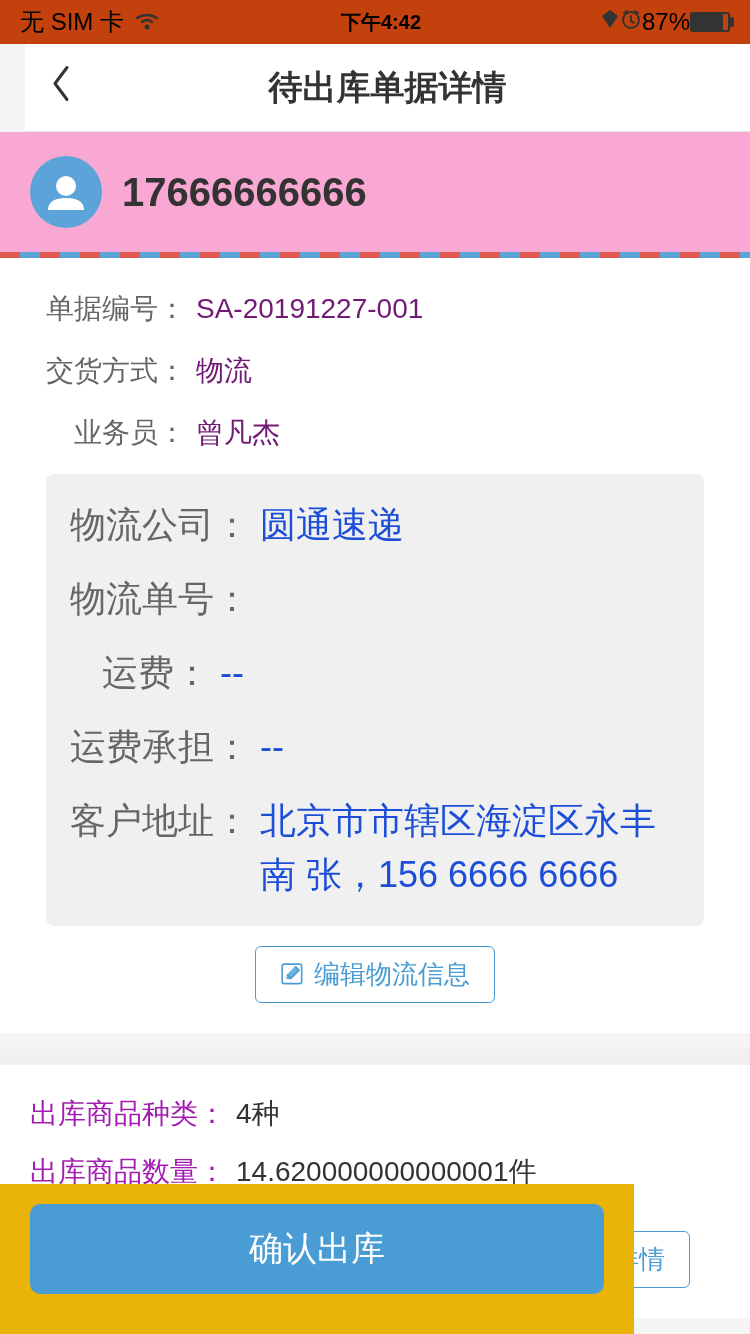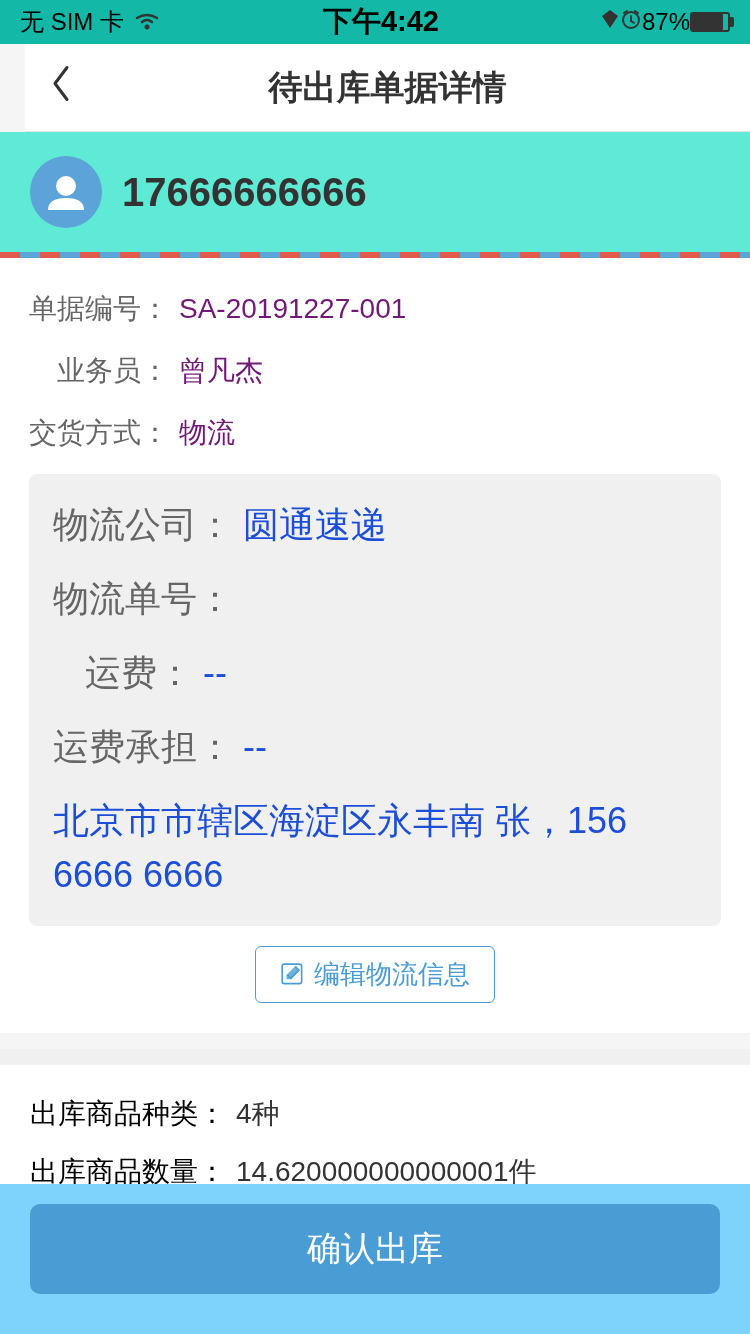--- a/index.html
+++ b/index.html
@@ -8,36 +8,36 @@
       font-family: -apple-system, "PingFang SC", "Helvetica Neue", Arial, sans-serif;
       background: #f5f5f5;
       width: 750px;
       min-height: 1334px;
       position: relative;
       font-size: 28px;
     }
 
     
     .status-bar {
-      background: #14b8a6;
+      background: #c2410c;
       height: 44px;
       display: flex;
       align-items: center;
       justify-content: space-between;
       padding: 0 20px;
       font-size: 24px;
       font-weight: 500;
     }
     .status-bar-left {
       display: flex;
       align-items: center;
       gap: 8px;
     }
     .status-bar-center {
-      font-size: 29px;
+      font-size: 20px;
       font-weight: 600;
     }
     .status-bar-right {
       display: flex;
       align-items: center;
       gap: 0;
       font-size: 24px;
     }
     .battery-icon {
       width: 40px;
@@ -87,21 +87,21 @@
       cursor: pointer;
     }
     .nav-title {
       font-size: 34px;
       font-weight: 600;
       color: #333;
     }
 
     
     .customer-header {
-      background: #5eead4;
+      background: #f9a8d4;
       padding: 24px 30px;
       display: flex;
       align-items: center;
       gap: 20px;
       border-bottom: none;
     }
     .avatar {
       width: 72px;
       height: 72px;
       border-radius: 50%;
@@ -129,21 +129,21 @@
         90deg,
         #e05a4e 0px, #e05a4e 20px,
         #5ba3d9 20px, #5ba3d9 40px
       );
       margin: 0;
     }
 
     
     .info-section {
       background: #fff;
-      padding: 30px 29px;
+      padding: 30px 46px;
       margin-bottom: 16px;
     }
     .info-row {
       display: flex;
       align-items: flex-start;
       margin-bottom: 20px;
       font-size: 28px;
       line-height: 1.5;
     }
     .info-row:last-child {
@@ -242,21 +242,21 @@
     .goods-row {
       display: flex;
       align-items: center;
       margin-bottom: 20px;
       font-size: 28px;
     }
     .goods-row:last-child {
       margin-bottom: 0;
     }
     .goods-label {
-      color: #000000;
+      color: #a21caf;
       min-width: 180px;
       text-align: right;
       padding-right: 10px;
     }
     .goods-value {
       color: #333;
     }
 
     
     .view-btn-container {
@@ -279,25 +279,25 @@
 
     
     .empty-space {
       flex: 1;
       background: #f5f5f5;
       min-height: 200px;
     }
 
     
     .bottom-btn-area {
-      background: #7dd3fc;
+      background: #eab308;
       padding: 20px 30px 40px 30px;
       position: fixed;
       bottom: 0;
-      width: 750px;
+      width: 634px;
     }
     .confirm-btn {
       background: #4a9dd4;
       color: #fff;
       border: none;
       border-radius: 10px;
       width: 100%;
       height: 90px;
       font-size: 34px;
       font-weight: 500;
@@ -371,45 +371,46 @@
   </div>
 
   <div class="dashed-divider"></div>
 
   <div class="info-section">
     <div class="info-row">
       <span class="info-label">单据编号：</span>
       <span class="info-value">SA-20191227-001</span>
     </div>
     <div class="info-row">
+      <span class="info-label">交货方式：</span>
+      <span class="info-value">物流</span>
+    </div>
+    <div class="info-row">
       <span class="info-label">业务员：</span>
       <span class="info-value">曾凡杰</span>
-    </div>
-    <div class="info-row">
-      <span class="info-label">交货方式：</span>
-      <span class="info-value">物流</span>
     </div>
 
     <div class="logistics-card">
       <div class="logistics-row">
         <span class="logistics-label">物流公司：</span>
         <span class="logistics-value">圆通速递</span>
       </div>
       <div class="logistics-row">
         <span class="logistics-label">物流单号：</span>
       </div>
       <div class="logistics-row">
         <span class="logistics-label">运费：</span>
         <span class="logistics-value">--</span>
       </div>
       <div class="logistics-row">
         <span class="logistics-label">运费承担：</span>
         <span class="logistics-value">--</span>
       </div>
       <div class="logistics-row">
+        <span class="logistics-label">客户地址：</span>
         <span class="logistics-value">北京市市辖区海淀区永丰南  张，156 6666 6666</span>
       </div>
     </div>
 
     <div class="edit-btn-container">
       <button class="edit-btn">
         <svg width="26" height="26" viewBox="0 0 24 24" fill="none">
           <rect x="2" y="2" width="18" height="18" rx="2" stroke="#4a9dd4" stroke-width="1.5" fill="none"></rect>
           <path d="M7 12 L10 15 L17 8" stroke="#4a9dd4" stroke-width="1.5" stroke-linecap="round" fill="none"></path>
           <path d="M14 4 L18 8 L10 16 L6 16 L6 12 Z" fill="#4a9dd4" opacity="0.8"></path>

